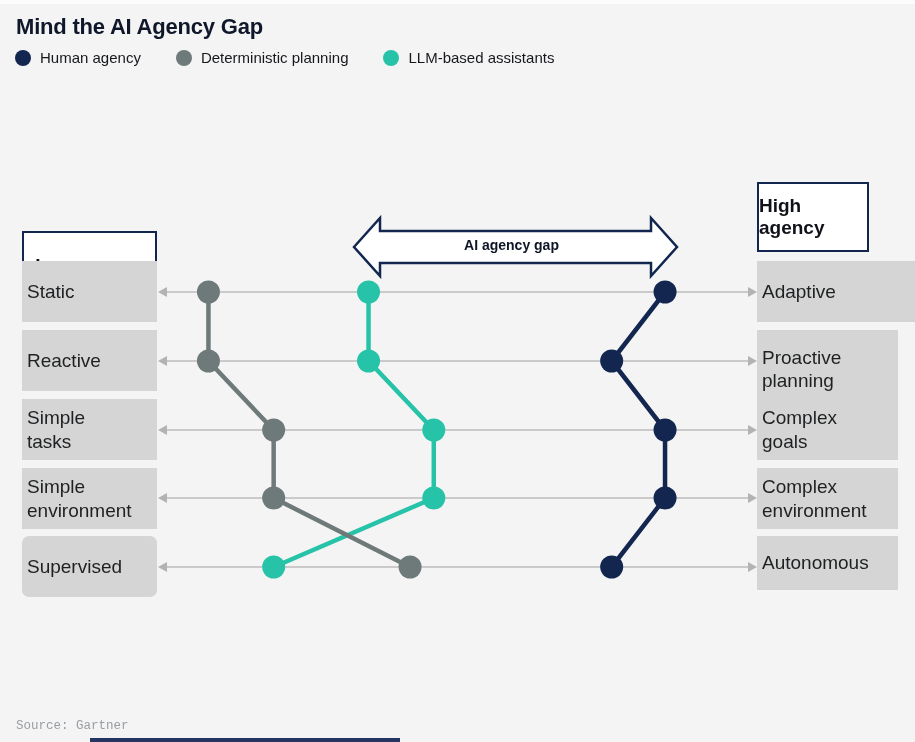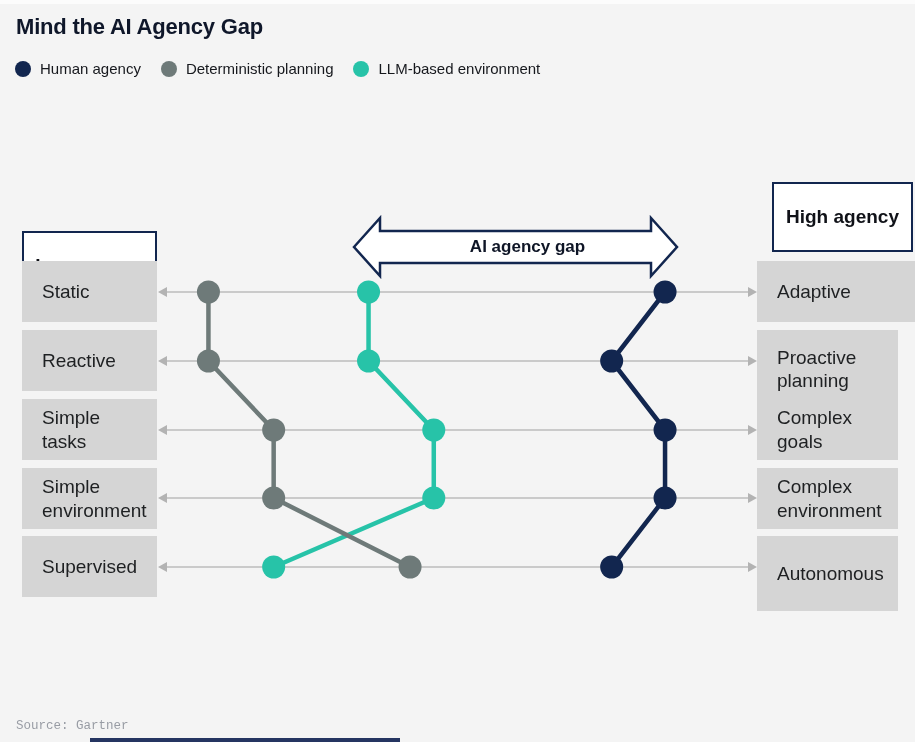--- a/index.html
+++ b/index.html
@@ -5,39 +5,39 @@
   html,body { margin:0; padding:0; background:#f4f4f4; }
   .page {
     position:relative; width:915px; height:742px; background:#f4f4f4;
     font-family:"Liberation Sans", sans-serif; overflow:hidden;
   }
   .top-strip { position:absolute; left:0; top:0; width:915px; height:4px; background:#fcfcfc; }
   .title {
     position:absolute; left:16px; top:14px; font-size:22px; font-weight:700;
     color:#0f172a; letter-spacing:-0.2px;
   }
-  .legend { position:absolute; left:15px; top:60px; display:flex; gap:20px; align-items:center; }
+  .legend { position:absolute; left:15px; top:49px; display:flex; gap:35px; align-items:center; }
   .legend-item { display:flex; align-items:center; gap:9px; font-size:15px; color:#16181d; }
   .legend-dot { width:16px; height:16px; border-radius:50%; flex:0 0 auto; }
   .agency-box {
     position:absolute; box-sizing:border-box; background:#ffffff; border:2px solid #12264f;
     display:flex; align-items:center; justify-content:center;
     font-weight:700; font-size:19px; color:#101218;
   }
   #low-box  { left:22px;  top:183px; width:135px; height:69px;margin-top:48px; }
-  #high-box { left:757px; top:182px; width:141px; height:70px;margin-left:15px; }
+  #high-box { left:757px; top:182px; width:112px; height:70px; }
   .row-label {
     position:absolute; box-sizing:border-box; background:#d5d5d5;
-    display:flex; align-items:center; padding-left:20px;
+    display:flex; align-items:center; padding-left:5px;
     font-size:19px; color:#1e2022; line-height:1.22; white-space:pre-line;
   }
   svg.chart { position:absolute; left:0; top:0; }
   .gap-label {
-    position:absolute; left:392px; top:237px; width:271px; text-align:center;
-    font-weight:700; font-size:17px; color:#0e1526;
+    position:absolute; left:376px; top:237px; width:271px; text-align:center;
+    font-weight:700; font-size:14px; color:#0e1526;
   }
   .source { position:absolute; left:16px; top:719px; font-size:12.5px; color:#989ca4;font-family:Liberation Mono, monospace; }
   .bottom-bar { position:absolute; left:90px; top:738px; width:310px; height:4px; background:#253561; }
 </style>
 </head>
 <body>
 
 <div class="page">
   <div class="top-strip"></div>
 
@@ -47,21 +47,21 @@
       <div class="legend-item">
         <span class="legend-dot" style="background: rgb(18, 38, 79);"></span>
         <span>Human agency</span>
       </div>
       <div class="legend-item">
         <span class="legend-dot" style="background: rgb(110, 122, 121);"></span>
         <span>Deterministic planning</span>
       </div>
       <div class="legend-item">
         <span class="legend-dot" style="background: rgb(39, 195, 168);"></span>
-        <span>LLM-based environment</span>
+        <span>LLM-based assistants</span>
       </div>
     </div>
 
   <div id="low-box" class="agency-box">
     <span>Low agency</span>
   </div>
   <div id="high-box" class="agency-box">
     <span>High agency</span>
   </div>
 
@@ -72,22 +72,22 @@
       <div class="row-label" style="left: 757px; top: 330px; width: 141px; height: 78px;">Proactive
 planning</div>
       <div class="row-label" style="left: 22px; top: 399px; width: 135px; height: 61px;">Simple
 tasks</div>
       <div class="row-label" style="left: 757px; top: 399px; width: 141px; height: 61px;">Complex
 goals</div>
       <div class="row-label" style="left: 22px; top: 468px; width: 135px; height: 61px;">Simple
 environment</div>
       <div class="row-label" style="left: 757px; top: 468px; width: 141px; height: 61px;">Complex
 environment</div>
-      <div class="row-label" style="left: 22px; top: 536px; width: 135px; height: 61px;">Supervised</div>
-      <div class="row-label" style="left: 757px; top: 536px; width: 141px; height: 75px;">Autonomous</div>
+      <div class="row-label" style="left: 22px; top: 536px; width: 135px; height: 61px; border-radius: 7px;">Supervised</div>
+      <div class="row-label" style="left: 757px; top: 536px; width: 141px; height: 54px;">Autonomous</div>
     </div>
 
   <svg class="chart" id="chart-svg" width="915" height="742" viewBox="0 0 915 742">
       <line x1="163" y1="292" x2="752" y2="292" stroke="#bdbdbd" stroke-width="1.5"></line>
       <polygon points="158,292 167,287 167,297" fill="#b3b3b3"></polygon>
       <polygon points="757,292 748,287 748,297" fill="#b3b3b3"></polygon>
       <line x1="163" y1="361" x2="752" y2="361" stroke="#bdbdbd" stroke-width="1.5"></line>
       <polygon points="158,361 167,356 167,366" fill="#b3b3b3"></polygon>
       <polygon points="757,361 748,356 748,366" fill="#b3b3b3"></polygon>
       <line x1="163" y1="430" x2="752" y2="430" stroke="#bdbdbd" stroke-width="1.5"></line>

